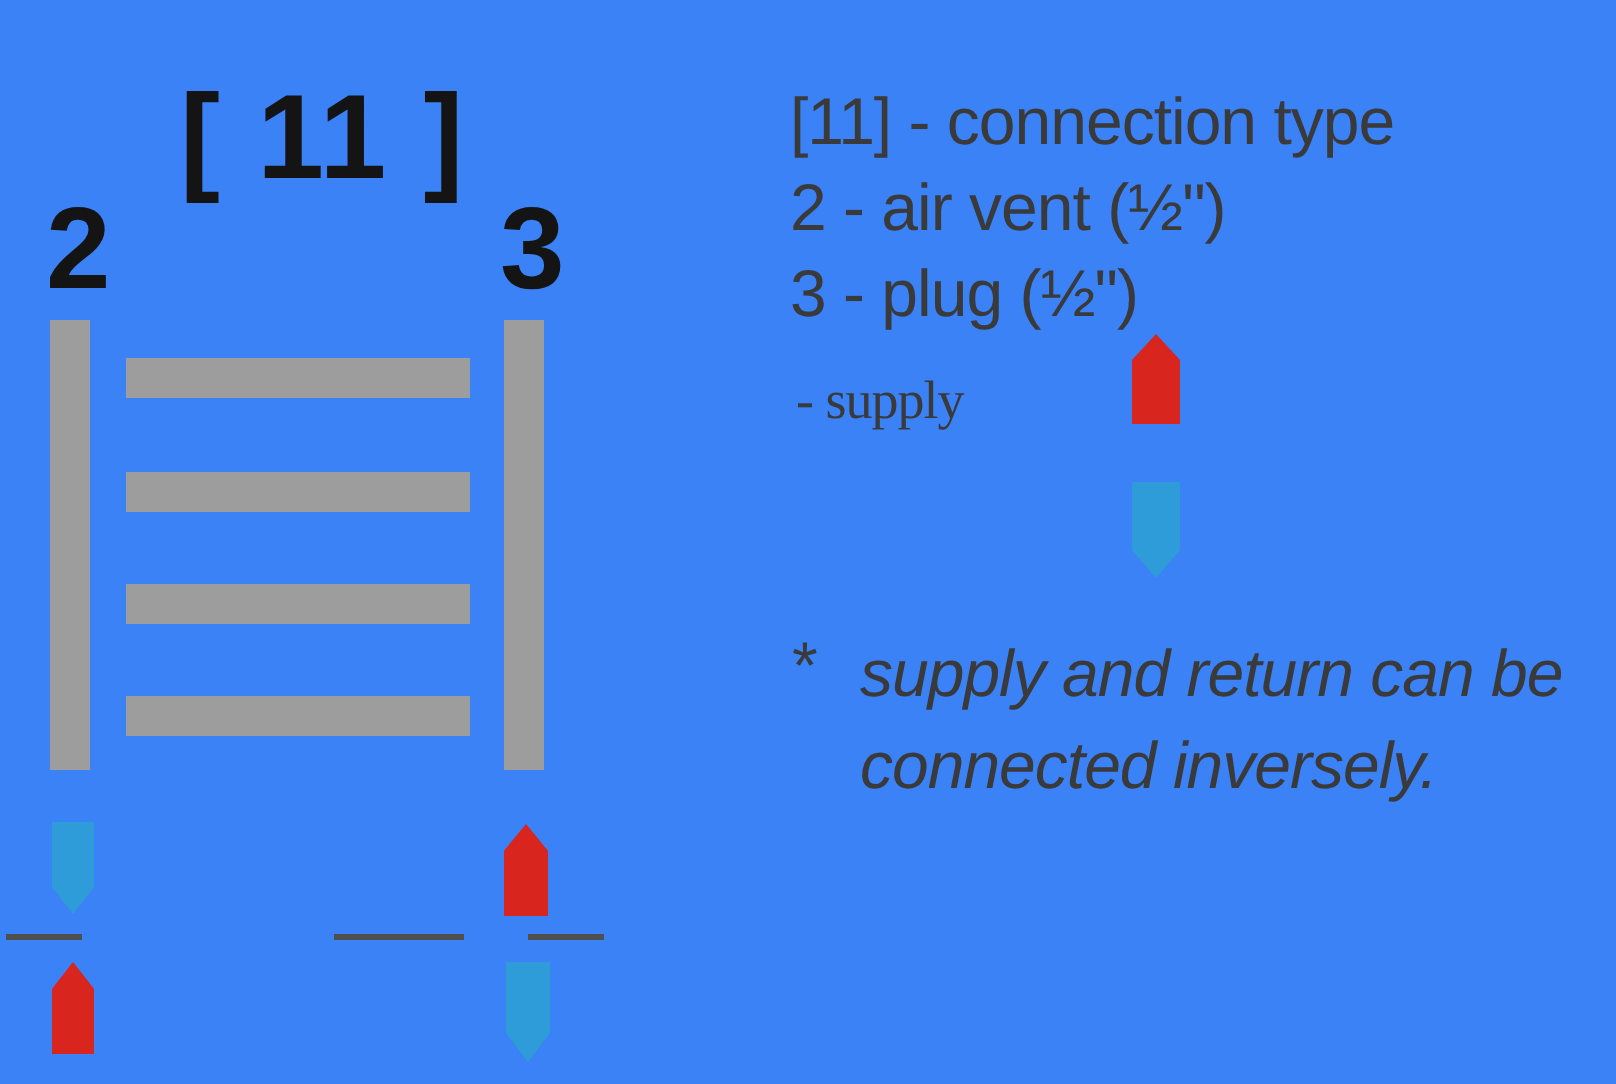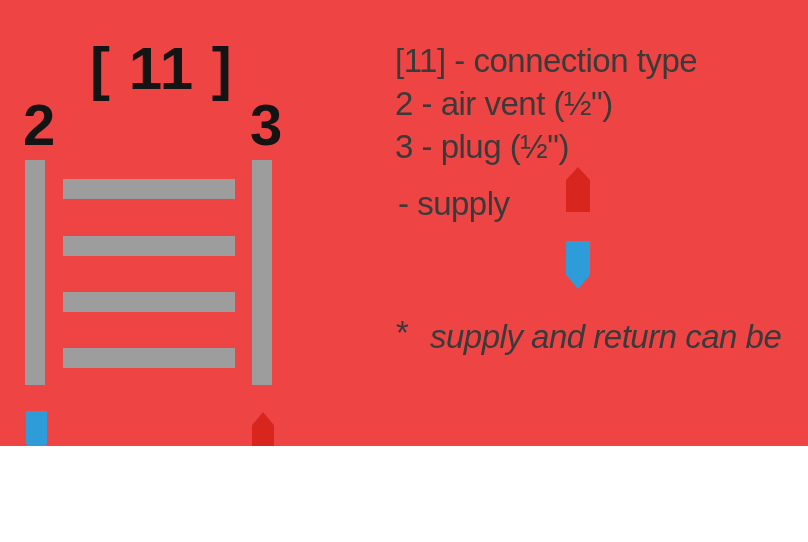--- a/index.html
+++ b/index.html
@@ -4,22 +4,22 @@
 <style>
   html, body {
     margin: 0;
     padding: 0;
     background: #ffffff;
     font-family: "Liberation Sans", sans-serif;
   }
   .canvas {
     position: relative;
     width: 808px;
-    height: 446px;
-    background: #ef4444;
+    height: 542px;
+    background: #3b82f6;
     overflow: hidden;
     color: var(--text-gray, #3a3a3a);
   }
   .abs { position: absolute; }
 
   
   .conn-label {
     left: 90px; top: 36px;
     font-size: 60px;
     font-weight: bold;
@@ -88,24 +88,25 @@
     color: var(--text-gray, #3a3a3a);
     white-space: pre;
     margin-top: 29px;
   }
   .legend-line.l1 { top: 12px; }
   .legend-line.l2 { top: 55px; }
   .legend-line.l3 { top: 98px; }
 
   .flow-label {
     left: 398px;
-    font-size: 33px;
+    font-size: 27px;
     letter-spacing: -0.5px;
     color: var(--text-gray, #3a3a3a);
     white-space: pre;
+    font-family: Liberation Serif, serif;
   }
   .flow-label.supply { top: 185px; }
   .flow-label.return { top: 236px; }
 
   .a-legend-supply { left: 566px; top: 167px; width: 24px; height: 45px; }
   .a-legend-return { left: 566px; top: 241px; width: 24px; height: 48px; }
 
   .footnote {
     left: 396px; top: 314px;
     display: flex;
@@ -150,16 +151,16 @@
   <div class="abs legend-line l2">2 - air vent (½")</div>
   <div class="abs legend-line l3">3 - plug (½")</div>
 
   <div class="abs flow-label supply">- supply</div>
   <div class="abs arrow up a-legend-supply"></div>
 
   <div class="abs arrow down a-legend-return"></div>
 
   <div class="abs footnote">
     <span class="marker">*</span>
-    <span class="fn-text"><span>supply and return can be</span><br></span>
+    <span class="fn-text"><span>supply and return can be</span><br><span>connected inversely.</span></span>
   </div>
 
 </div>
 
 </body></html>

